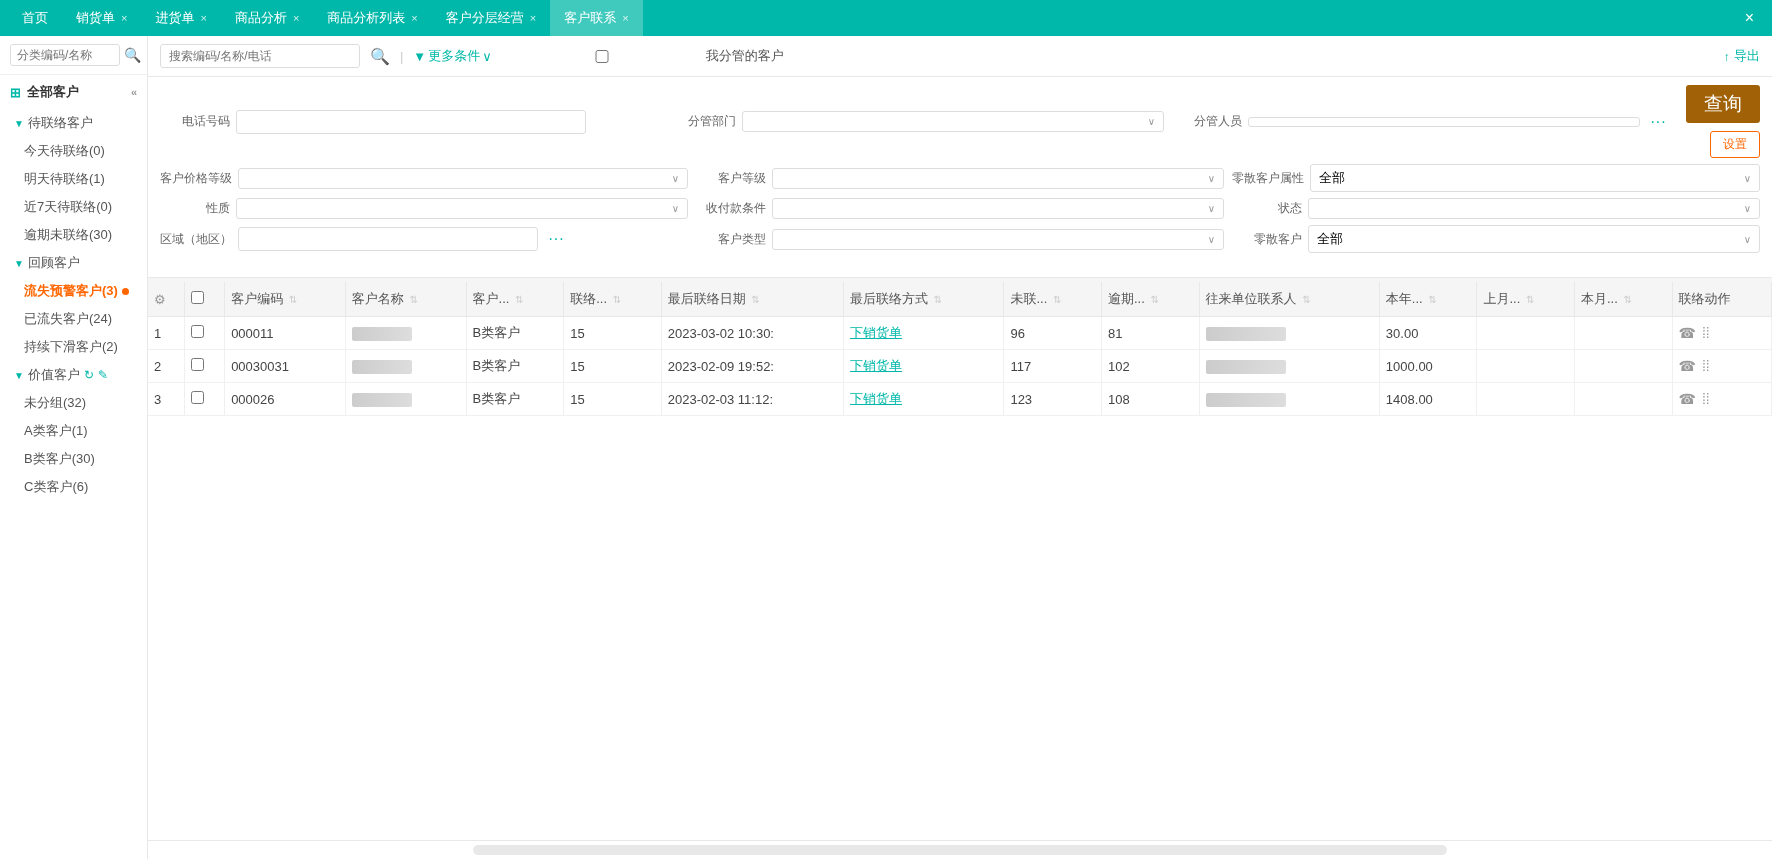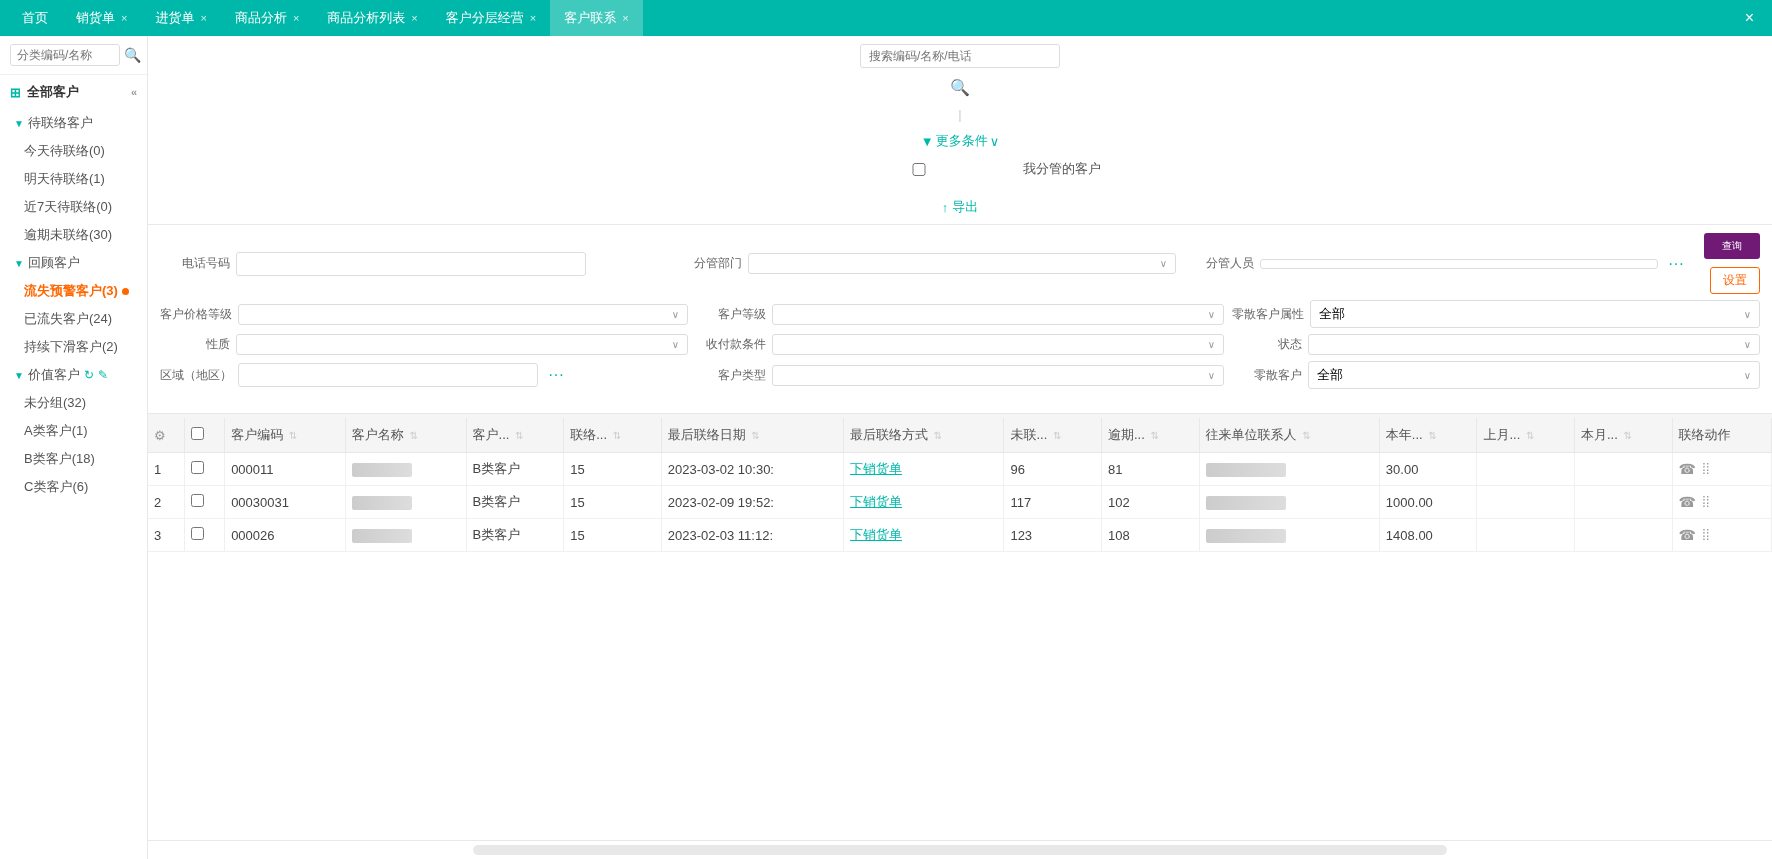--- a/index.html
+++ b/index.html
@@ -113,21 +113,20 @@
     }
 
     
     .filter-bar {
       background: white;
       padding: 8px 12px;
       display: flex;
       align-items: center;
       border-bottom: 1px solid #e8e8e8;
       gap: 10px;
-      flex-direction: column;
     }
     .filter-bar input {
       border: 1px solid #ddd;
       border-radius: 3px;
       padding: 4px 8px;
       font-size: 12px;
       width: 200px;
       outline: none;
       color: #999;
     }
@@ -206,27 +205,27 @@
       background: white;
       display: flex;
       align-items: center;
       justify-content: space-between;
       cursor: pointer;
       min-width: 120px;
     }
     .filter-select .arrow { color: #999; font-size: 10px; }
     .filter-dots { color: #00b8a9; cursor: pointer; font-size: 16px; padding: 0 4px; }
     .query-btn {
-      background: #701a75;
+      background: #a16207;
       color: white;
       border: none;
       border-radius: 3px;
       padding: 6px 18px;
       cursor: pointer;
-      font-size: 10px;
+      font-size: 19px;
     }
     .settings-btn {
       background: white;
       color: #ff6600;
       border: 1px solid #ff6600;
       border-radius: 3px;
       padding: 4px 12px;
       cursor: pointer;
       font-size: 12px;
       margin-top: 4px;
@@ -432,21 +431,21 @@
       <span style="margin-left:4px;color:#00b8a9;font-size:12px;cursor:pointer;">↻</span>
       <span style="margin-left:4px;color:#00b8a9;font-size:12px;cursor:pointer;">✎</span>
     </div>
     <div class="sidebar-item">
       <span>未分组(32)</span>
     </div>
     <div class="sidebar-item">
       <span>A类客户(1)</span>
     </div>
     <div class="sidebar-item">
-      <span>B类客户(18)</span>
+      <span>B类客户(30)</span>
     </div>
     <div class="sidebar-item">
       <span>C类客户(6)</span>
     </div>
   </div>
 
   <div class="content">
 
     <div class="filter-bar">
       <input type="text" placeholder="搜索编码/名称/电话" style="">

